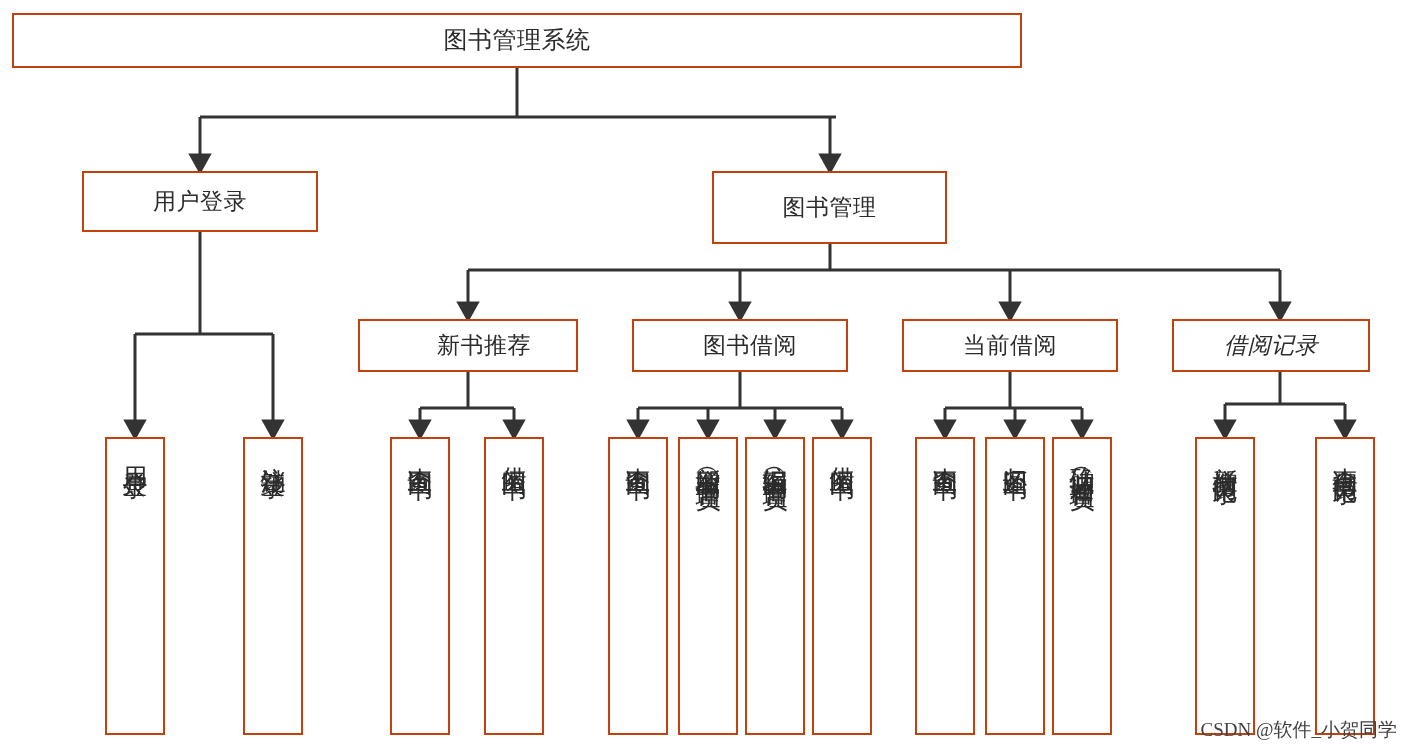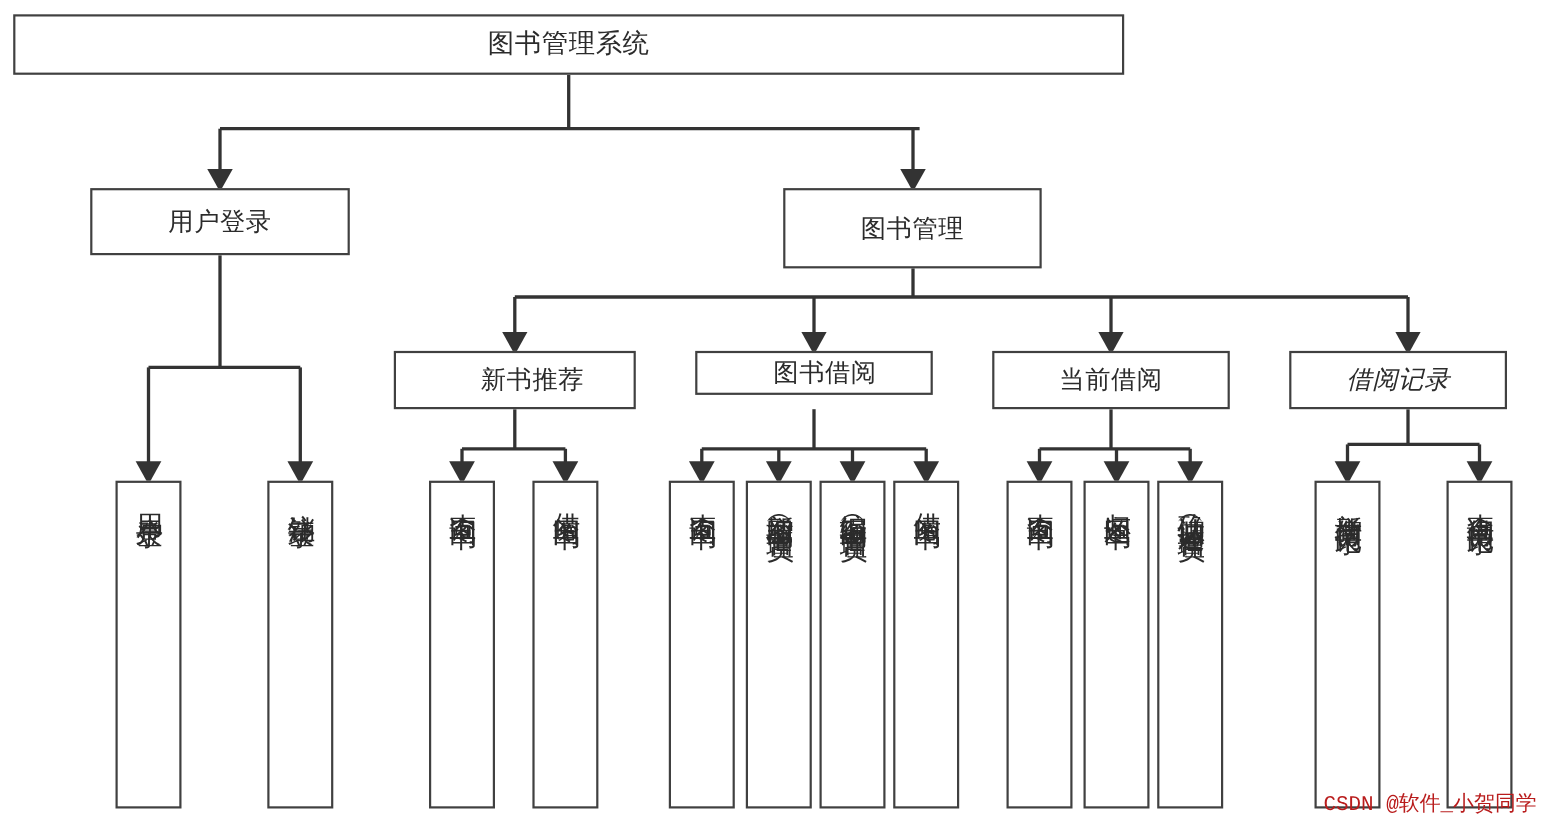--- a/index.html
+++ b/index.html
@@ -23,21 +23,21 @@
     left: 0;
     top: 0;
     width: 1405px;
     height: 747px;
     pointer-events: none;
   }
   .node {
     position: absolute;
     box-sizing: border-box;
     background: #ffffff;
-    border: 2px solid #404040;
+    border: 2px solid #c2410c;
     display: flex;
     align-items: center;
     justify-content: center;
     color: #2b2b2b;
     z-index: 2;
   }
   .node .label {
     display: block;
     text-align: center;
     line-height: 1.28;
@@ -63,24 +63,24 @@
     line-height: 1.08;
     letter-spacing: 3px;
     white-space: nowrap;
     text-align: left;
   }
   .watermark {
     position: absolute;
     right: 8px;
     bottom: 4px;
     font-size: 19px;
-    color: #b91c1c;
+    color: #404040;
     white-space: nowrap;
     z-index: 5;
-    font-family: Liberation Mono, monospace;
+    font-family: Liberation Serif, serif;
   }
 </style>
 </head>
 <body>
 
 <div id="canvas">
 
   <svg id="edges" viewBox="0 0 1405 747" width="1405" height="747" xmlns="http://www.w3.org/2000/svg">
     <defs>
       <marker id="arrowhead" markerWidth="9" markerHeight="9" refX="3.2" refY="4.5" orient="auto" markerUnits="strokeWidth">
@@ -139,21 +139,21 @@
   <div class="node horiz" style="left:82px; top:171px; width:236px; height:61px;">
     <span class="label">用户登录</span>
   </div>
   <div class="node horiz" style="left:712px; top:171px; width:235px; height:73px;">
     <span class="label">图书管理</span>
   </div>
 
   <div class="node horiz" style="left:358px; top:319px; width:220px; height:53px;padding-left:32px;">
     <span class="label">新书推荐</span>
   </div>
-  <div class="node horiz" style="left:632px; top:319px; width:216px; height:40px;padding-left:20px;">
+  <div class="node horiz" style="left:632px; top:319px; width:216px; height:53px;padding-left:20px;">
     <span class="label">图书借阅</span>
   </div>
   <div class="node horiz" style="left:902px; top:319px; width:216px; height:53px;">
     <span class="label">当前借阅</span>
   </div>
   <div class="node horiz" style="left:1172px; top:319px; width:198px; height:53px;font-style:italic;">
     <span class="label">借阅记录</span>
   </div>
 
   <div class="node vert" style="left:105px; top:437px; width:60px; height:298px;">

